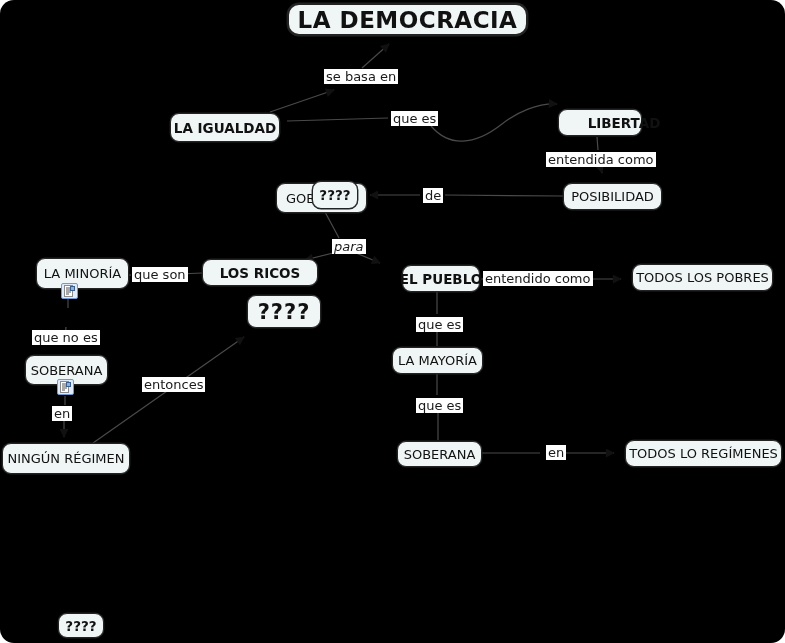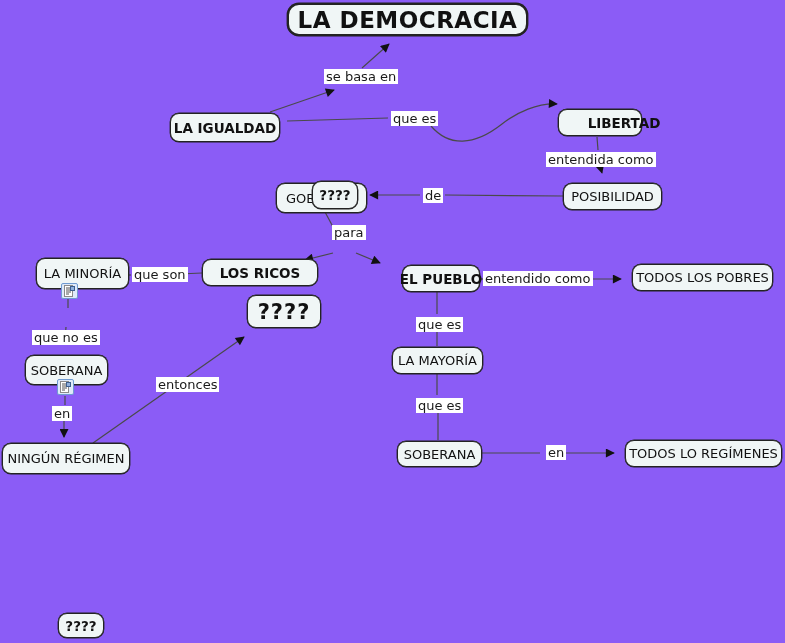--- a/index.html
+++ b/index.html
@@ -1,21 +1,22 @@
 <!DOCTYPE html>
 <html><head>
 <meta charset="utf-8">
 <style>
   html,body{margin:0;padding:0;background:#ffffff;}
   #canvas{
     position:relative;
     width:785px;height:643px;
-    background:#8b5cf6;
+    background:#000000;
     font-family:"DejaVu Sans","Liberation Sans",sans-serif;
     overflow:hidden;
+    border-radius:14px;
   }
   #wires{position:absolute;left:0;top:0;width:785px;height:643px;pointer-events:none;}
   .node{
     position:absolute;
     box-sizing:border-box;
     background:#f0f6f6;
     border:1px solid #232323;
     border-radius:9px;
     display:flex;align-items:center;justify-content:center;
     font-size:13px;color:#111;
@@ -131,23 +132,23 @@
     <line x1="5" y1="7" x2="10" y2="7" stroke="#555" stroke-width="1"></line>
     <line x1="5" y1="9" x2="10" y2="9" stroke="#555" stroke-width="1"></line>
     <line x1="5" y1="11" x2="8" y2="11" stroke="#555" stroke-width="1"></line>
     <rect x="9.5" y="3.5" width="4" height="4" fill="#8fb0dd" stroke="#3d5f8f"></rect>
   </svg>
 
   <div class="phrase" style="left:324px;top:69px;">se basa en</div>
   <div class="phrase" style="left:391px;top:111px;">que es</div>
   <div class="phrase" style="left:546px;top:152px;">entendida como</div>
   <div class="phrase" style="left:423px;top:188px;">de</div>
-  <div class="phrase" style="left:332px;top:225px;">para</div>
+  <div class="phrase" style="left:332px;top:239px;font-style:italic;">para</div>
   <div class="phrase" style="left:132px;top:267px;">que son</div>
   <div class="phrase" style="left:32px;top:322px;margin-top:8px;">que no es</div>
   <div class="phrase" style="left:52px;top:406px;">en</div>
-  <div class="phrase" style="left:156px;top:377px;">entonces</div>
+  <div class="phrase" style="left:142px;top:377px;">entonces</div>
   <div class="phrase" style="left:483px;top:271px;">entendido como</div>
   <div class="phrase" style="left:416px;top:317px;">que es</div>
   <div class="phrase" style="left:416px;top:398px;">que es</div>
   <div class="phrase" style="left:546px;top:445px;">en</div>
 
 </div>
 
 </body></html>

